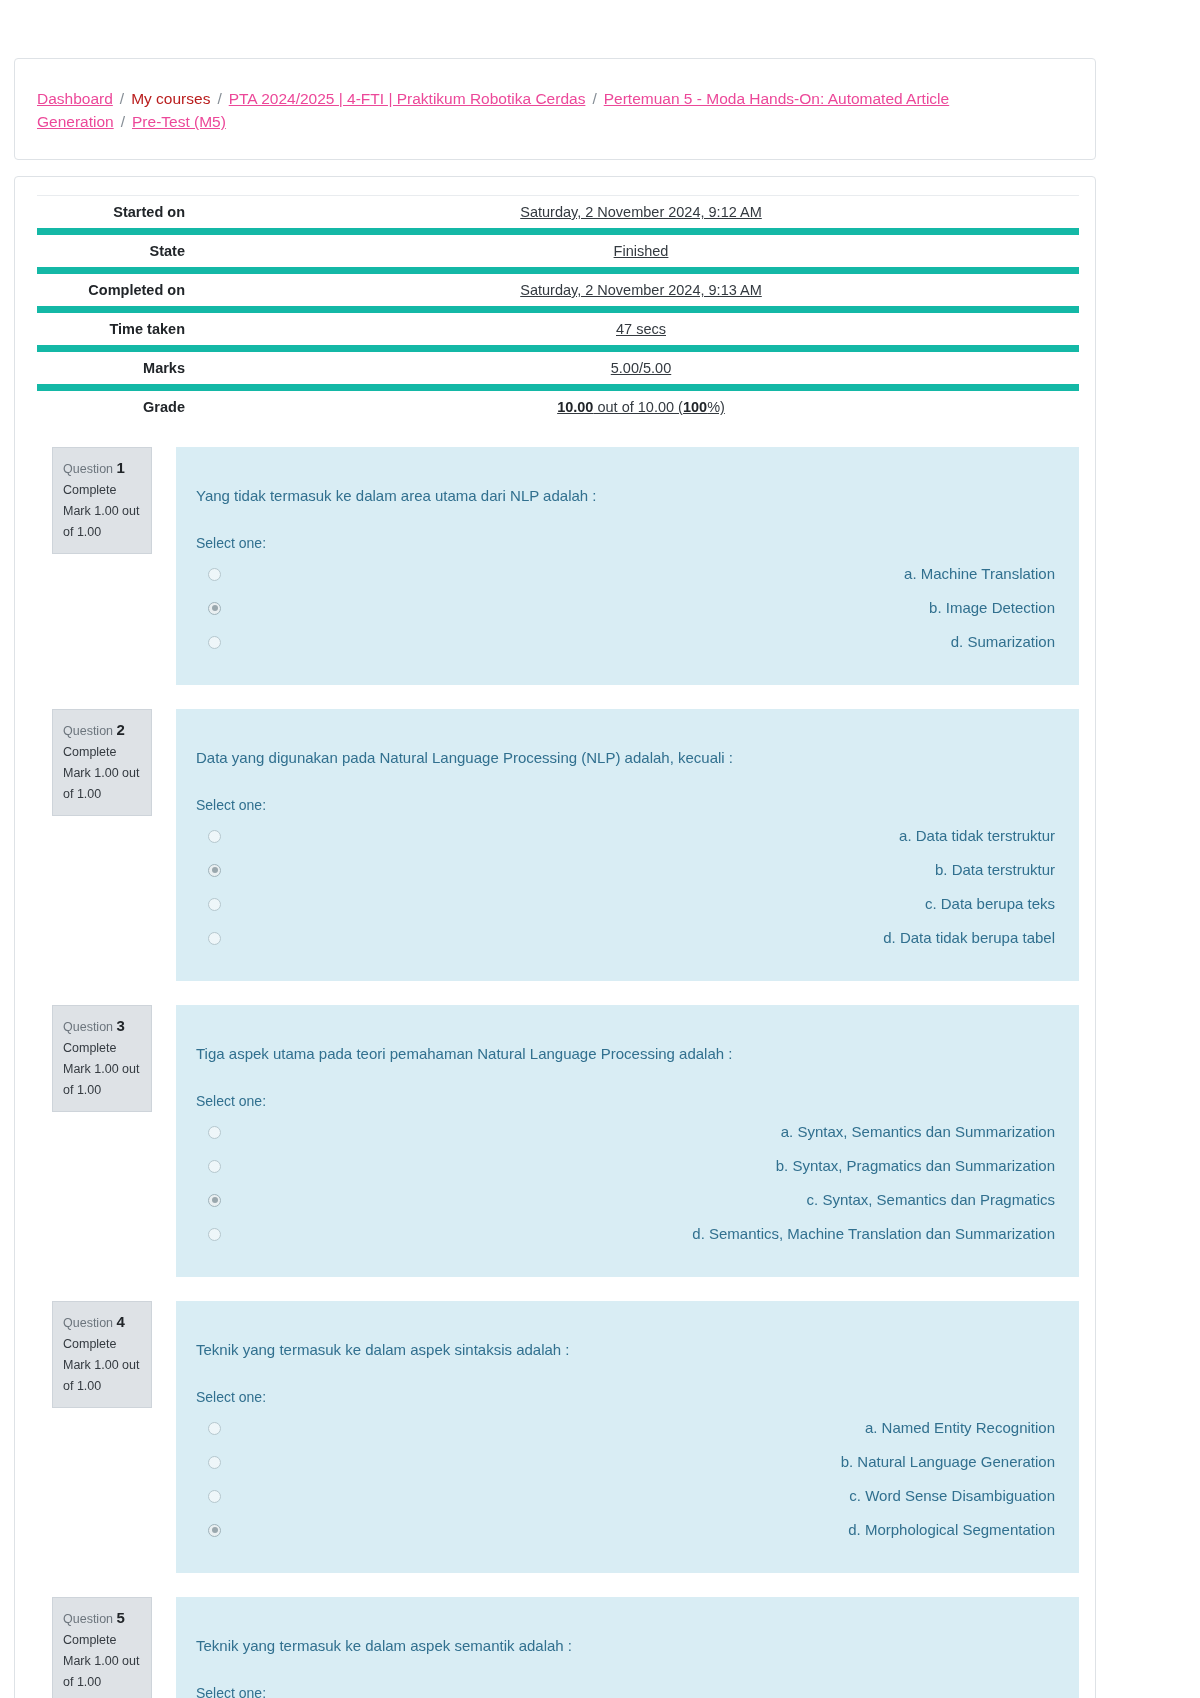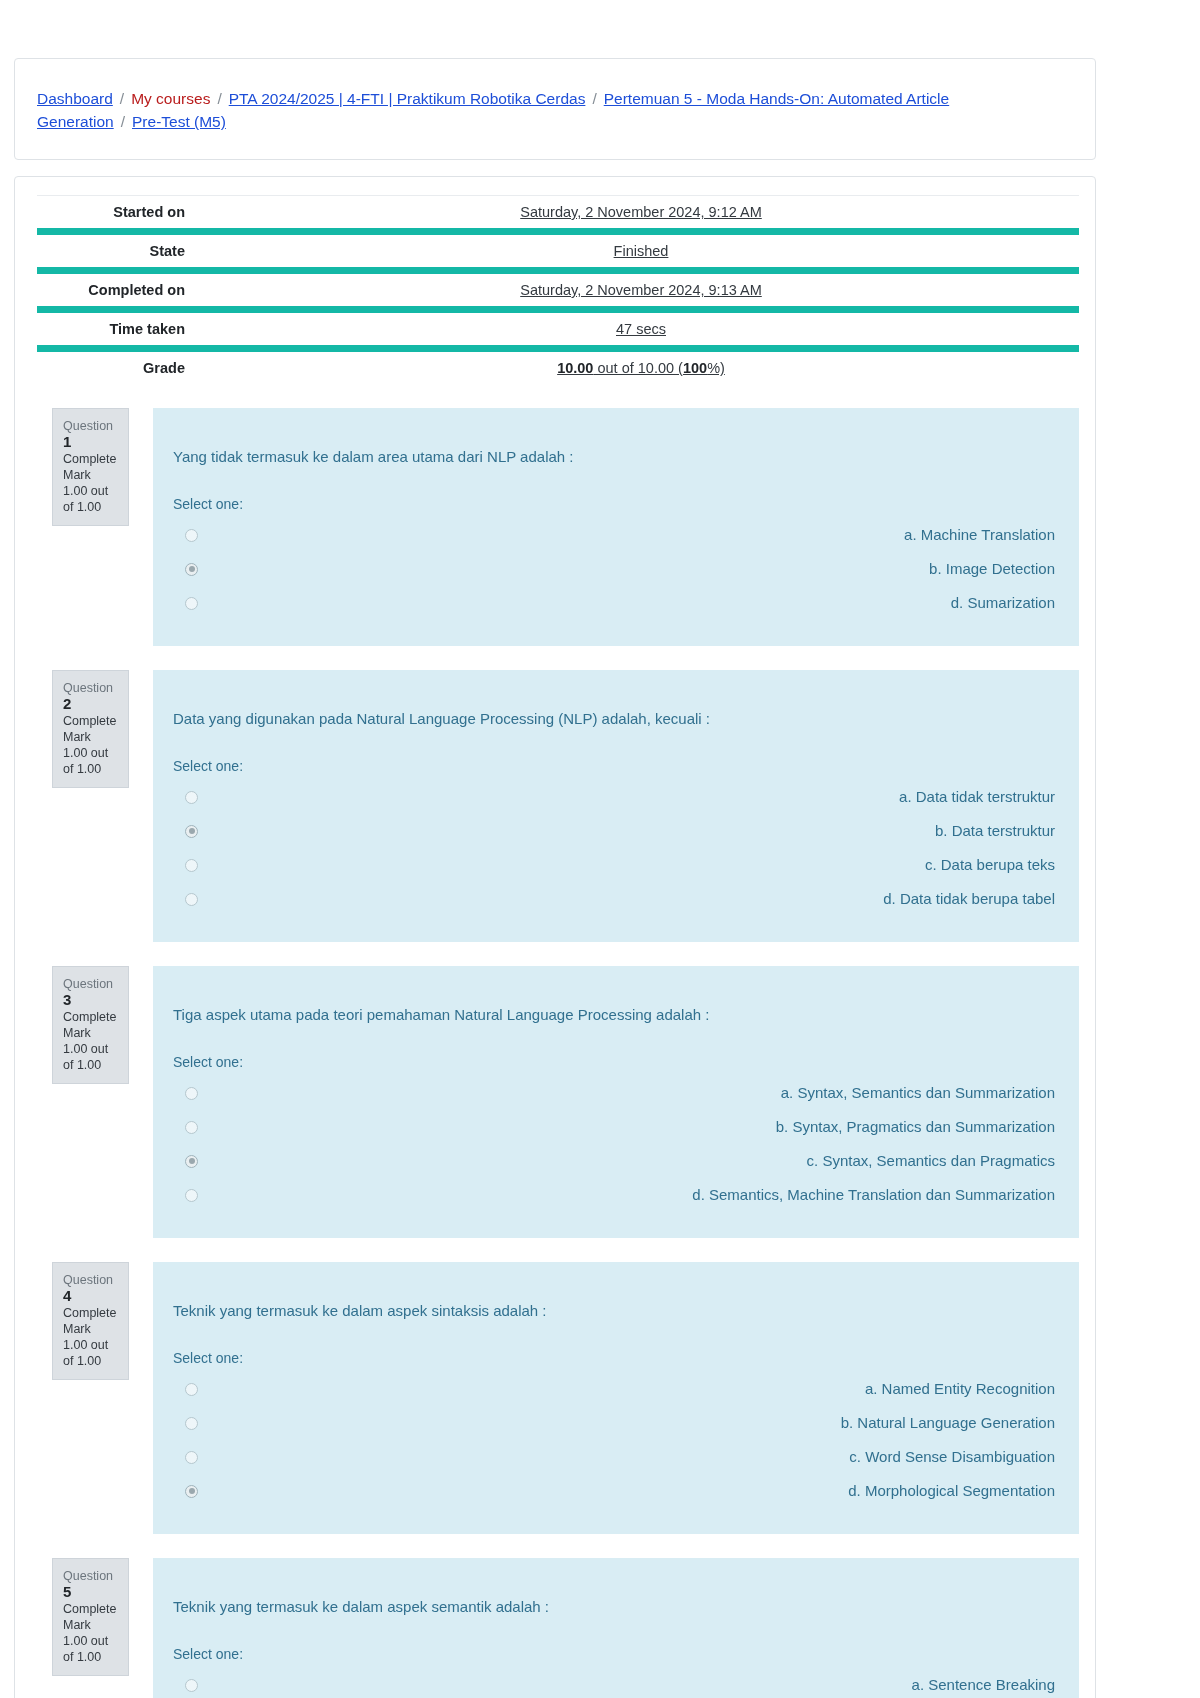--- a/index.html
+++ b/index.html
@@ -19,21 +19,21 @@
     border-radius: 4px;
     background: #ffffff;
     padding: 28px 22px 26px 22px;
   }
   .breadcrumb {
     font-size: 15.5px;
     line-height: 23px;
     color: #495057;
   }
   .breadcrumb a {
-    color: #1d4ed8;
+    color: #ec4899;
     text-decoration: underline;
   }
   .breadcrumb .crumb-plain { color: #b91c1c; }
   .breadcrumb .sep {
     color: #868e96;
     padding: 0 7px;
   }
 
   
   .main-card {
@@ -77,27 +77,27 @@
   
   .qblock {
     display: flex;
     align-items: flex-start;
     margin: 0 0 0 0;
     padding: 0 0 0 0;
   }
   .q-spacer { height: 24px; }
 
   .qinfo {
-    width: 77px;
+    width: 100px;
     margin-left: 37px;
     background: #dee2e6;
     border: 1px solid #ced4da;
     padding: 9px 10px 10px 10px;
     font-size: 12.5px;
-    line-height: 16px;
+    line-height: 21px;
     color: #343a40;
     flex: 0 0 auto;
   }
   .qinfo .qno {
     color: #6c757d;
     font-size: 12.5px;
   }
   .qinfo .qno b {
     color: #212529;
     font-size: 15px;
@@ -178,20 +178,24 @@
           </tr>
           <tr>
             <th>Completed on</th>
             <td>Saturday, 2 November 2024, 9:13 AM</td>
           </tr>
           <tr>
             <th>Time taken</th>
             <td>47 secs</td>
           </tr>
           <tr>
+            <th>Marks</th>
+            <td>5.00/5.00</td>
+          </tr>
+          <tr>
             <th>Grade</th>
             <td><b>10.00</b><span> out of 10.00 (</span><b>100</b><span>%)</span></td>
           </tr>
         </tbody>
     </table>
 
     <div id="questions-container">
         <div class="q-spacer"></div>
         <div class="qblock">
           <div class="qinfo">

